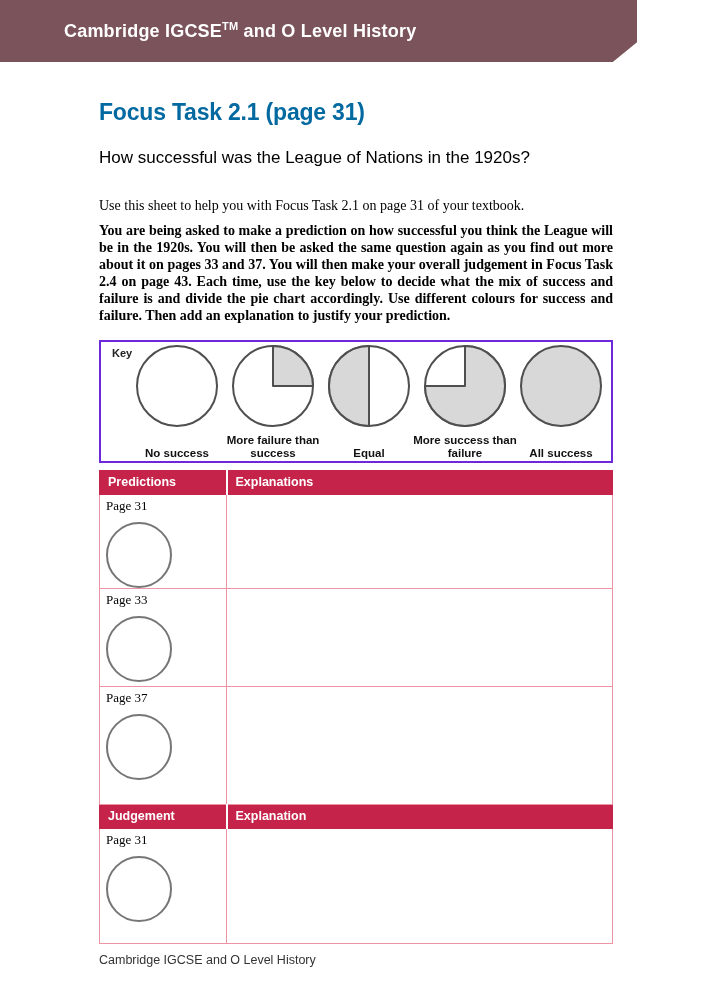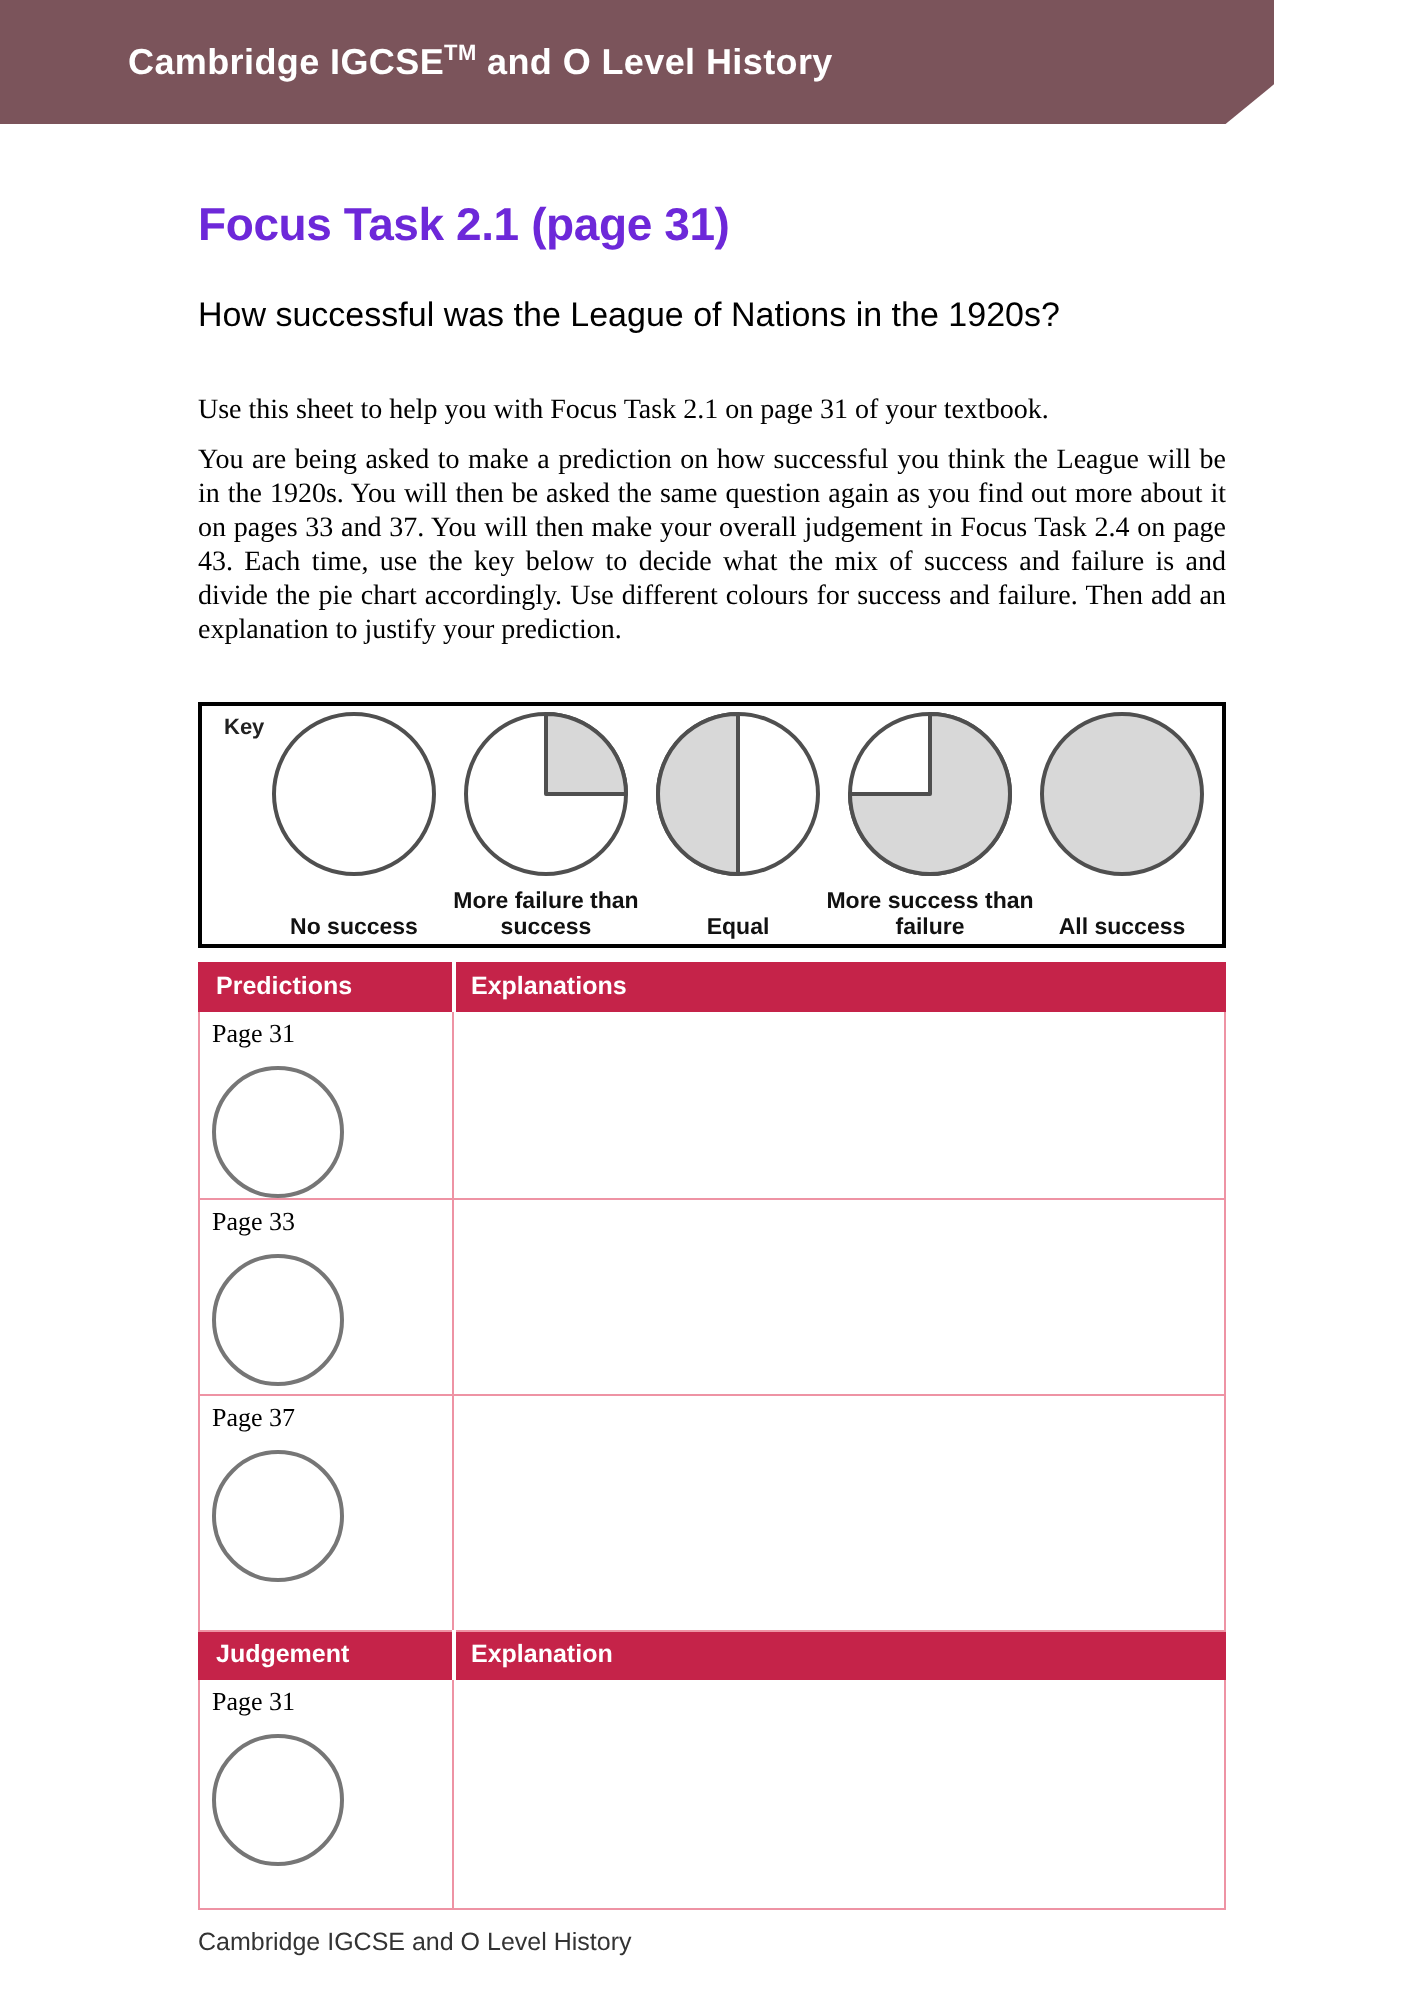--- a/index.html
+++ b/index.html
@@ -14,36 +14,36 @@
     clip-path:polygon(0 0, 100% 0, 100% 68%, 96.2% 100%, 0 100%);
     display:flex; align-items:center;
   }
   .banner-text {
     color:#ffffff; font-weight:bold; font-size:18px; margin-left:64px; letter-spacing:.2px;text-align:right;
   }
   .banner-text sup { font-size:11px; line-height:0; }
   
   .content { position:absolute; left:99px; top:62px; width:514px; }
   .focus-title {
-    margin:37px 0 0 0; font-size:23px; font-weight:bold; color:#6d28d9; letter-spacing:-.2px;
+    margin:37px 0 0 0; font-size:23px; font-weight:bold; color:#0369a1; letter-spacing:-.2px;
   }
   .question {
     margin:13px 0 0 0; font-size:17px; font-weight:normal; color:#000000;
     line-height:38px; width:545px;
   }
   .intro {
     margin:21px 0 0 0; font-family:"Liberation Serif", serif; font-size:14px; color:#000;
   }
   .instructions {
     margin:9px 0 0 0; font-family:"Liberation Serif", serif; font-size:14px; color:#000;
-    line-height:16.9px; text-align:justify;
+    line-height:16.9px; text-align:justify;font-weight:bold;
   }
   
   .keybox {
-    margin-top:27px; width:510px; height:119px; border:2px solid #000000; position:relative;
+    margin-top:16px; width:510px; height:119px; border:2px solid #6d28d9; position:relative;
   }
   .key-label { position:absolute; top:5px; left:11px; font-size:11px; font-weight:bold; color:#222; }
   .pie-row { display:flex; padding-left:28px; }
   .pie-col { width:96px; display:flex; flex-direction:column; align-items:center; flex:0 0 auto; }
   .pie-chart { width:86px; height:86px; margin-top:1px; }
   .pie-label {
     height:30px; width:116px; margin:0 -10px; display:flex; align-items:flex-end; justify-content:center;
     text-align:center; font-size:11.5px; font-weight:bold; line-height:12.5px; color:#111;
   }
   

